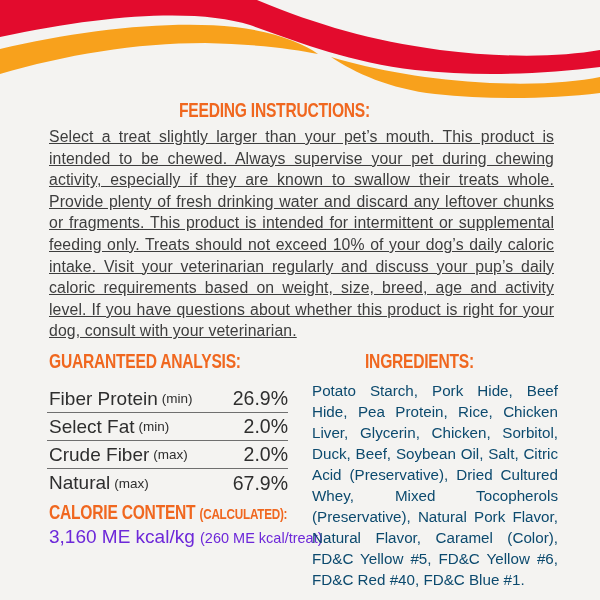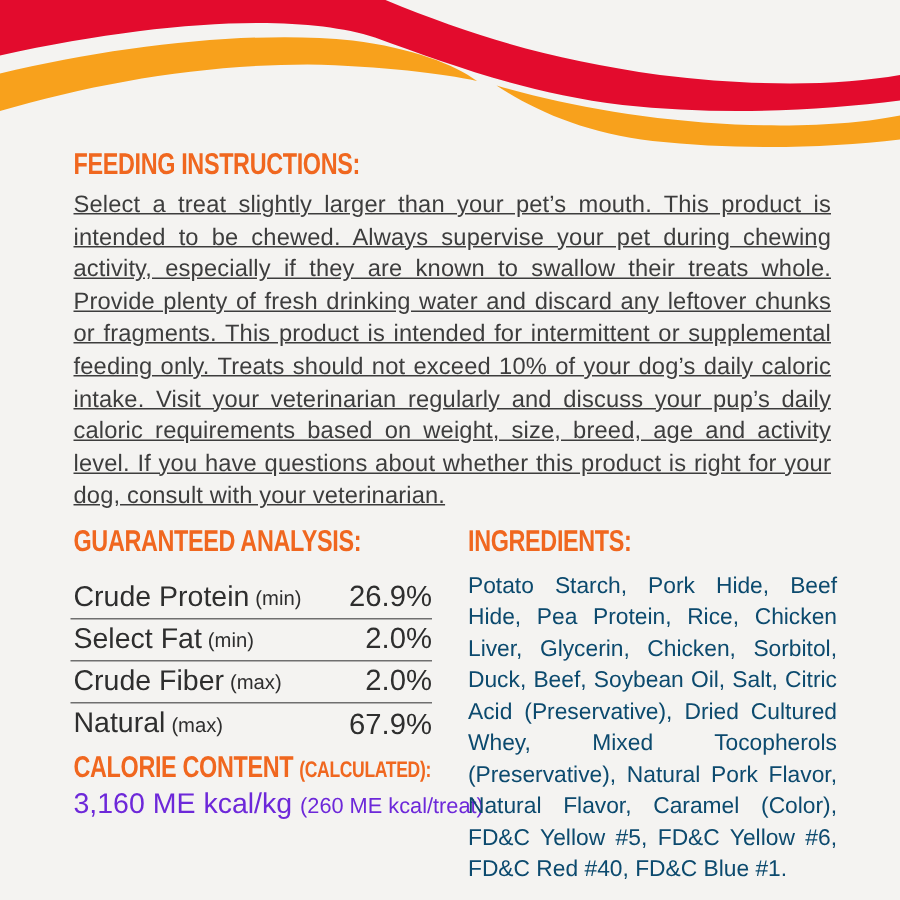--- a/index.html
+++ b/index.html
@@ -15,20 +15,21 @@
     position: absolute;
     top: 0; left: 0;
     width: 600px; height: 115px;
     display: block;
   }
   .h-orange {
     color: #f0671f;
     font-weight: 700;
     white-space: nowrap;
     line-height: 20px;
+    text-align: center;
   }
   .cond {
     display: inline-block;
     transform: scaleX(0.78);
     transform-origin: 0 50%;
     letter-spacing: -0.3px;
     font-size: 20px;
     white-space: nowrap;
   }
   .cond .small-cap { font-size: 15px; }
@@ -109,21 +110,21 @@
     </div>
     <p>Select a treat slightly larger than your pet’s mouth. This product is intended to be chewed. Always supervise your pet during chewing activity, especially if they are known to swallow their treats whole. Provide plenty of fresh drinking water and discard any leftover chunks or fragments. This product is intended for intermittent or supplemental feeding only. Treats should not exceed 10% of your dog’s daily caloric intake. Visit your veterinarian regularly and discuss your pup’s daily caloric requirements based on weight, size, breed, age and activity level. If you have questions about whether this product is right for your dog, consult with your veterinarian.</p>
   </div>
 
   <div class="analysis">
     <div class="h-orange">
       <span class="cond">GUARANTEED ANALYSIS:</span>
     </div>
     <div class="ga-table">
       <div class="ga-row lined">
-        <span class="ga-label">Crude Protein</span>
+        <span class="ga-label">Fiber Protein</span>
         <span class="ga-q">(min)</span>
         <span class="ga-value">26.9%</span>
       </div>
       <div class="ga-row lined">
         <span class="ga-label">Select Fat</span>
         <span class="ga-q">(min)</span>
         <span class="ga-value">2.0%</span>
       </div>
       <div class="ga-row lined">
         <span class="ga-label">Crude Fiber</span>

